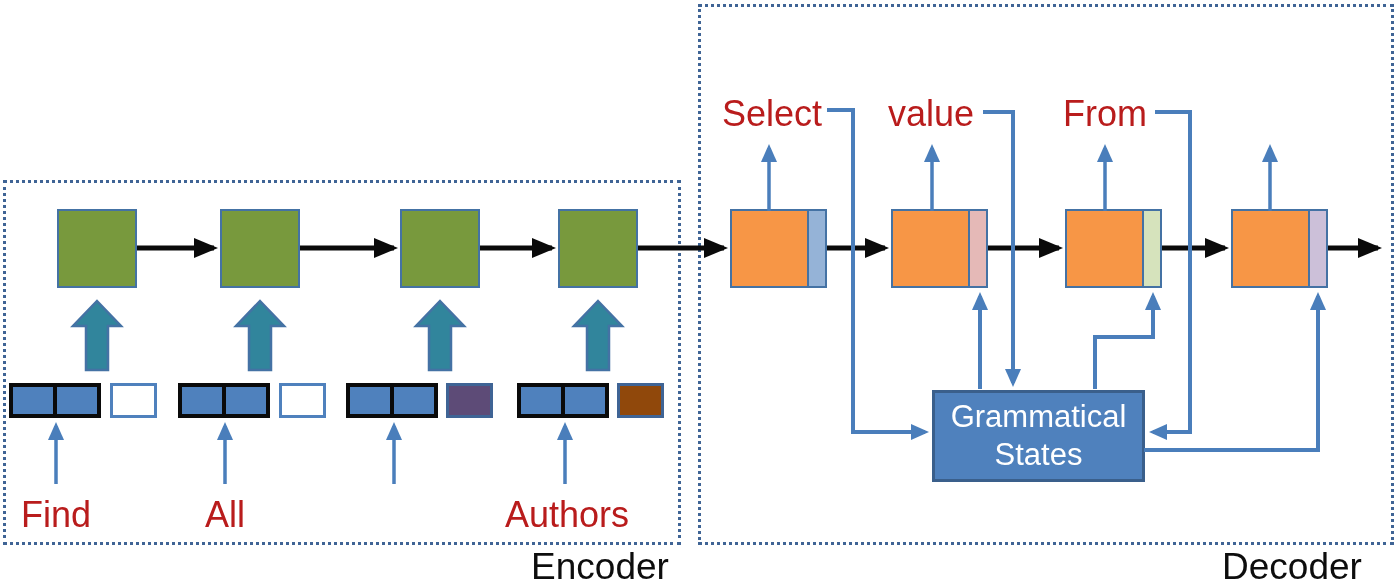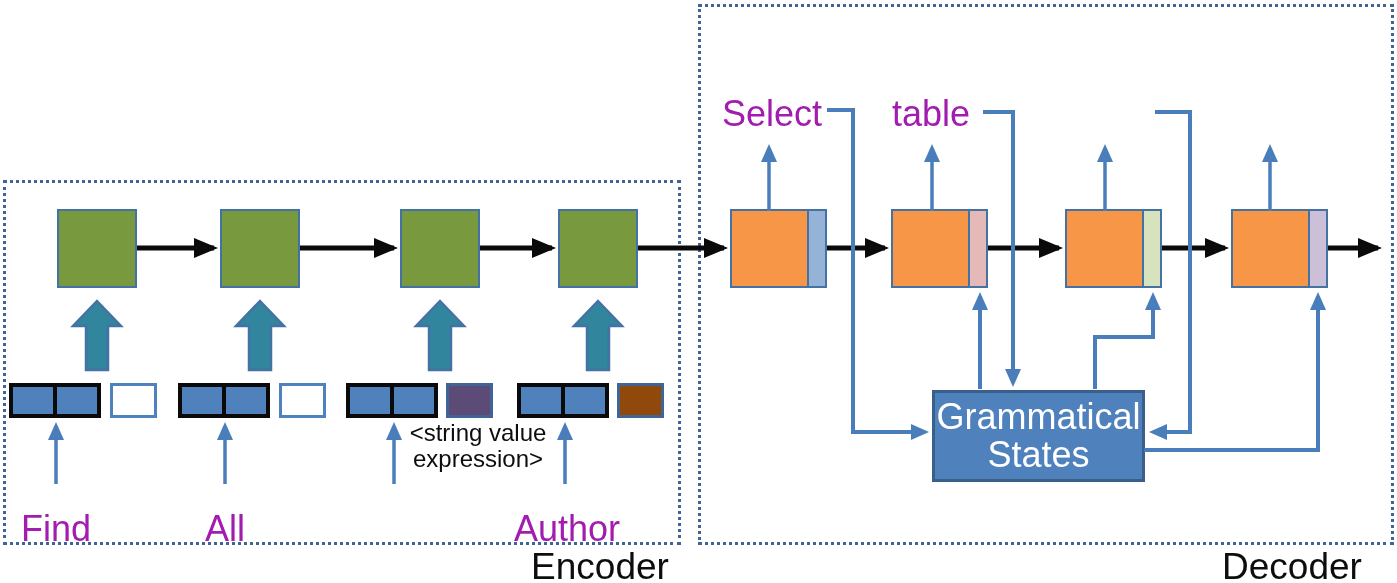--- a/index.html
+++ b/index.html
@@ -28,32 +28,32 @@
   .pair .cell{width:48px;height:35px;box-sizing:border-box;
     background:#4F81BD;border:4px solid #0a0a0a;}
   .pair .cell + .cell{margin-left:-4px;}
   .xcell{position:absolute;top:383px;width:47px;height:35px;box-sizing:border-box;
     border:3px solid #4F81BD;}
   .xcell.empty{background:#ffffff;}
   .xcell.purple{background:#5D4B77;border-color:#3F6495;}
   .xcell.brown{background:#90480B;border-color:#3F6495;}
   
   .word{position:absolute;transform:translateX(-50%);font-size:36px;
-    white-space:nowrap;color:#a21caf;}
-  .in-word{top:508px;}
+    white-space:nowrap;color:#b91c1c;}
+  .in-word{top:494px;}
   .out-word{top:93px;}
   .annot{position:absolute;font-size:24px;line-height:26px;text-align:center;
     color:#0d0d0d;}
   .section-label{position:absolute;transform:translateX(-50%);top:548px;
     font-size:37px;line-height:1;color:#0d0d0d;}
   
   #gs-box{position:absolute;left:932px;top:390px;width:213px;height:92px;
     box-sizing:border-box;background:#4F81BD;border:3px solid #3A5F8B;
     display:flex;flex-direction:column;justify-content:center;align-items:center;
-    color:#ffffff;font-size:36px;line-height:38px;}
+    color:#ffffff;font-size:31px;line-height:38px;}
   
   #wires{position:absolute;left:0;top:0;width:1397px;height:583px;
     pointer-events:none;}
 </style>
 </head>
 <body>
 
 <div id="figure">
 
   <div class="region" id="encoder-box"></div>
@@ -98,28 +98,28 @@
     <div class="cell"></div>
   </div>
   <div class="xcell purple" style="left:446px"></div>
 
   <div class="pair" style="left:517px">
     <div class="cell"></div>
     <div class="cell"></div>
   </div>
   <div class="xcell brown" style="left:617px"></div>
 
-  <div class="annot" style="left:408px;width:140px;top:420px">&lt;string value expression&gt;</div>
 
   <div class="word in-word" style="left:56px">Find</div>
   <div class="word in-word" style="left:225px">All</div>
-  <div class="word in-word" style="left:567px">Author</div>
+  <div class="word in-word" style="left:567px">Authors</div>
 
   <div class="word out-word" style="left:772px">Select</div>
-  <div class="word out-word" style="left:931px">table</div>
+  <div class="word out-word" style="left:931px">value</div>
+  <div class="word out-word" style="left:1105px">From</div>
 
   <div id="gs-box">
     <span>Grammatical</span>
     <span>States</span>
   </div>
 
   <div class="section-label" style="left:600px">Encoder</div>
   <div class="section-label" style="left:1292px">Decoder</div>
 
   <svg id="wires" viewBox="0 0 1397 583" xmlns="http://www.w3.org/2000/svg">

